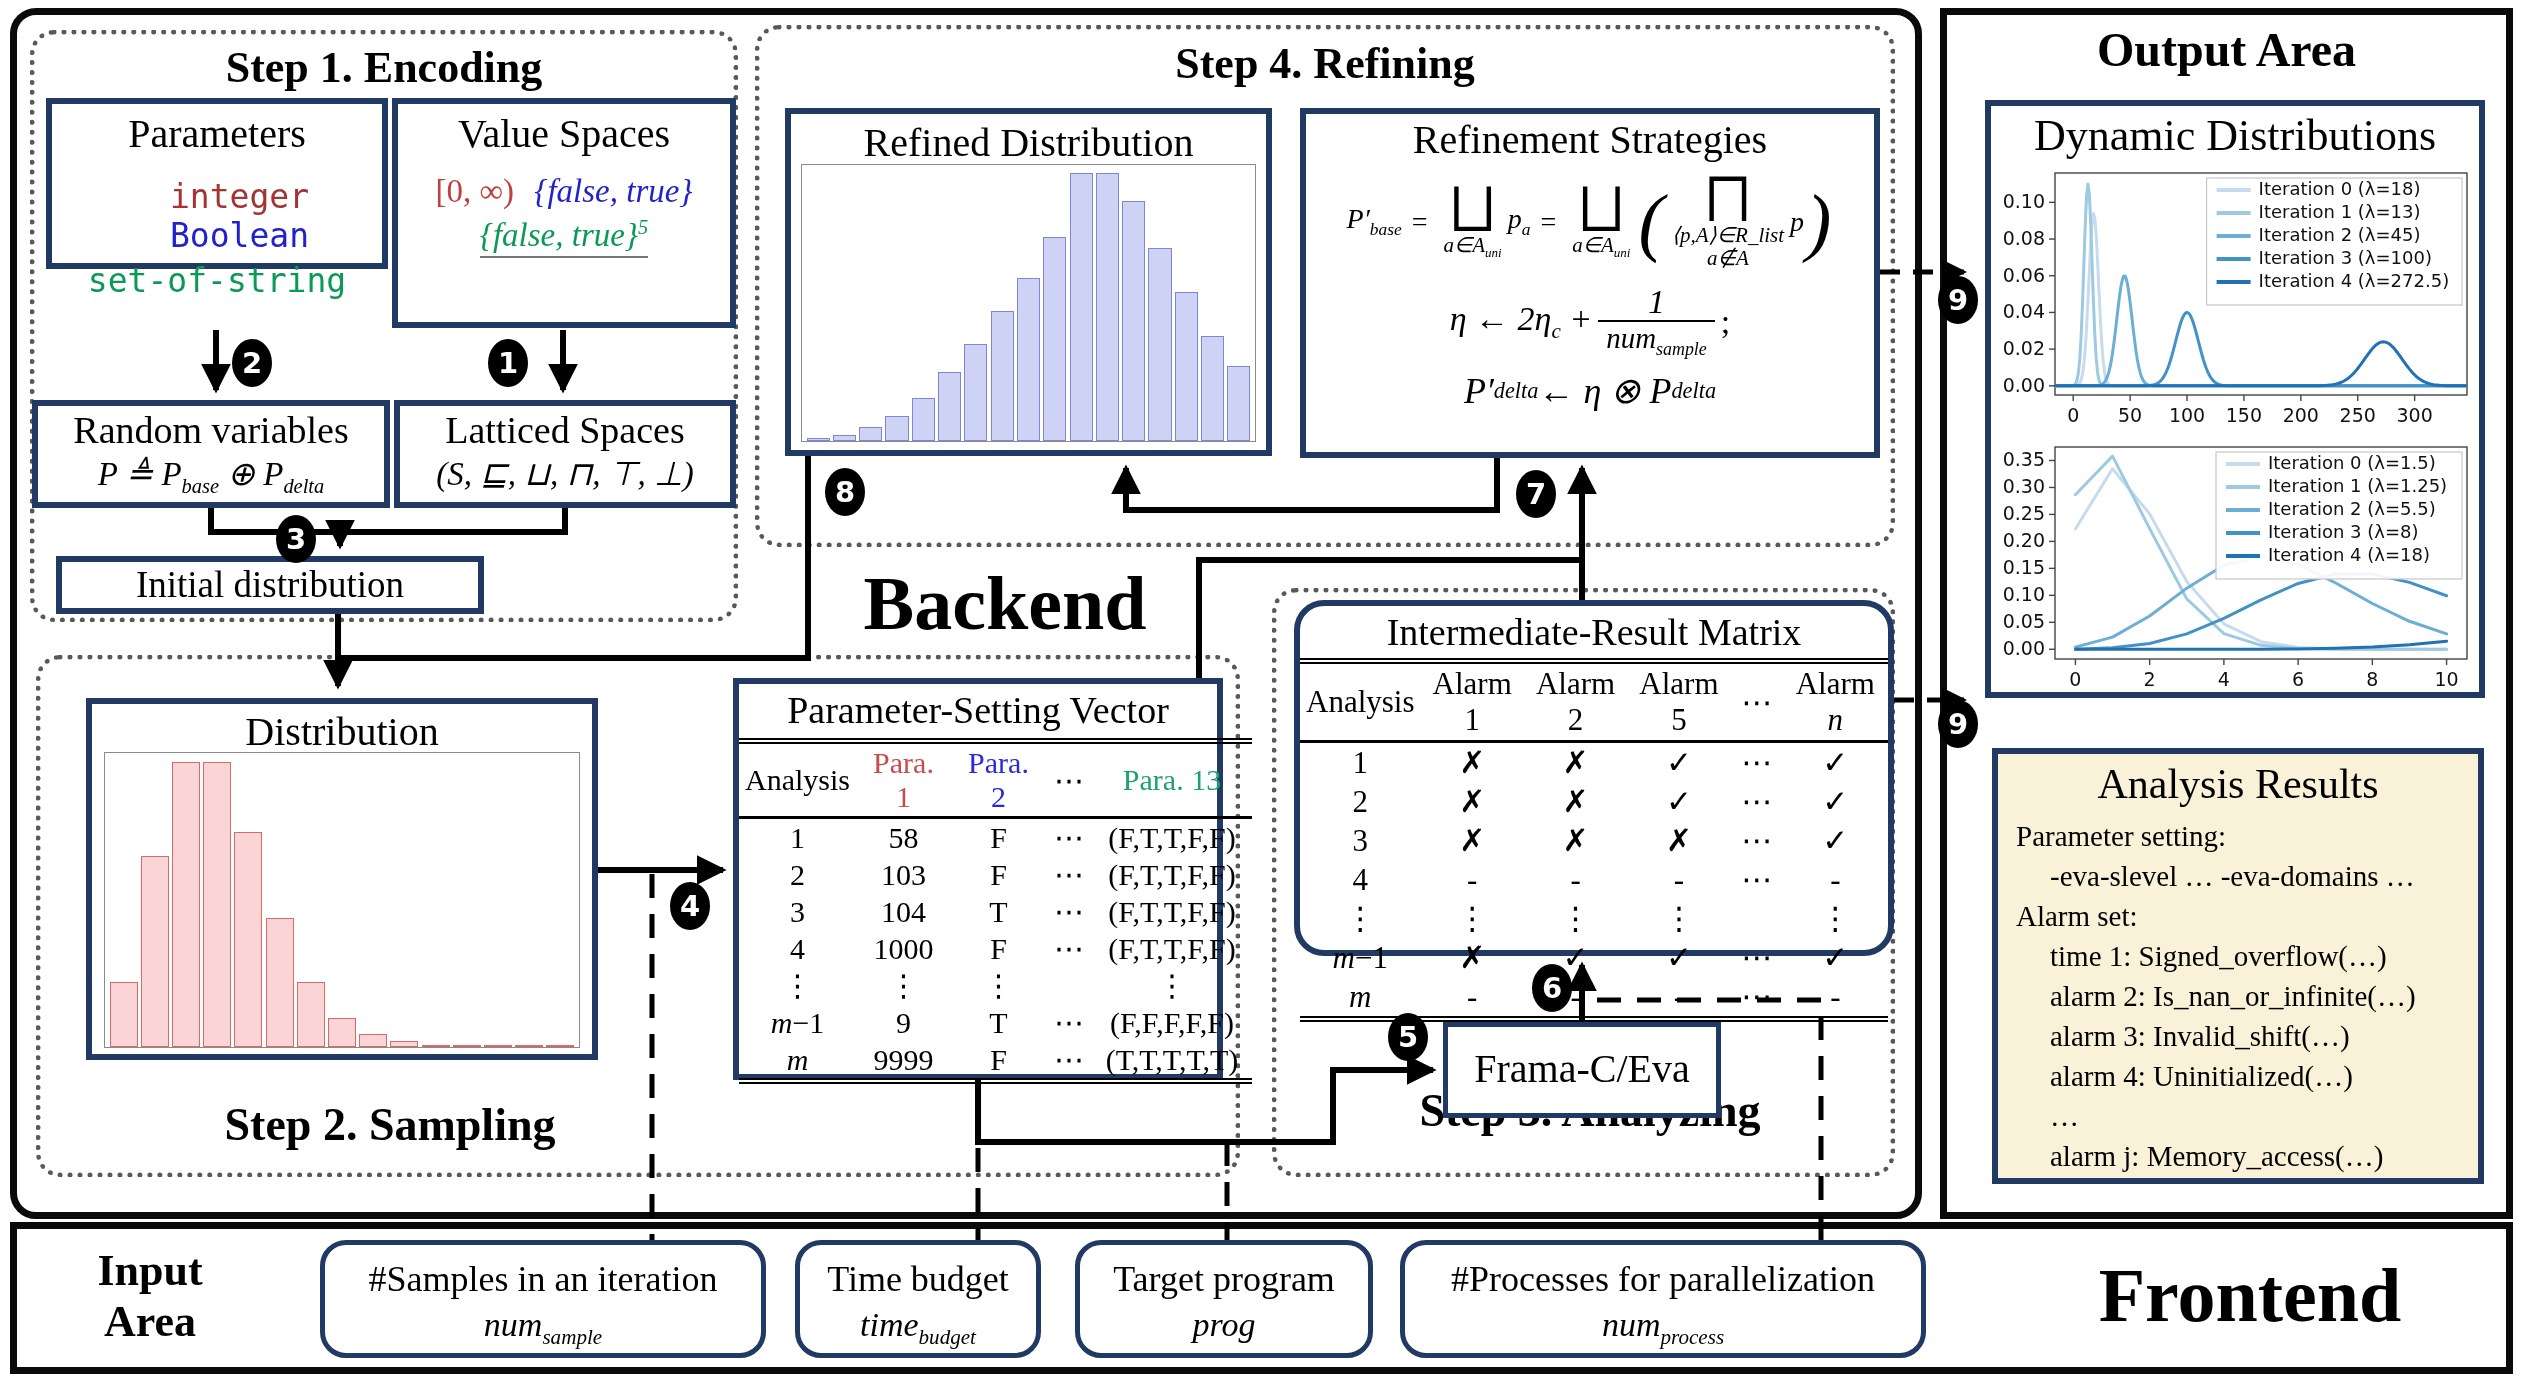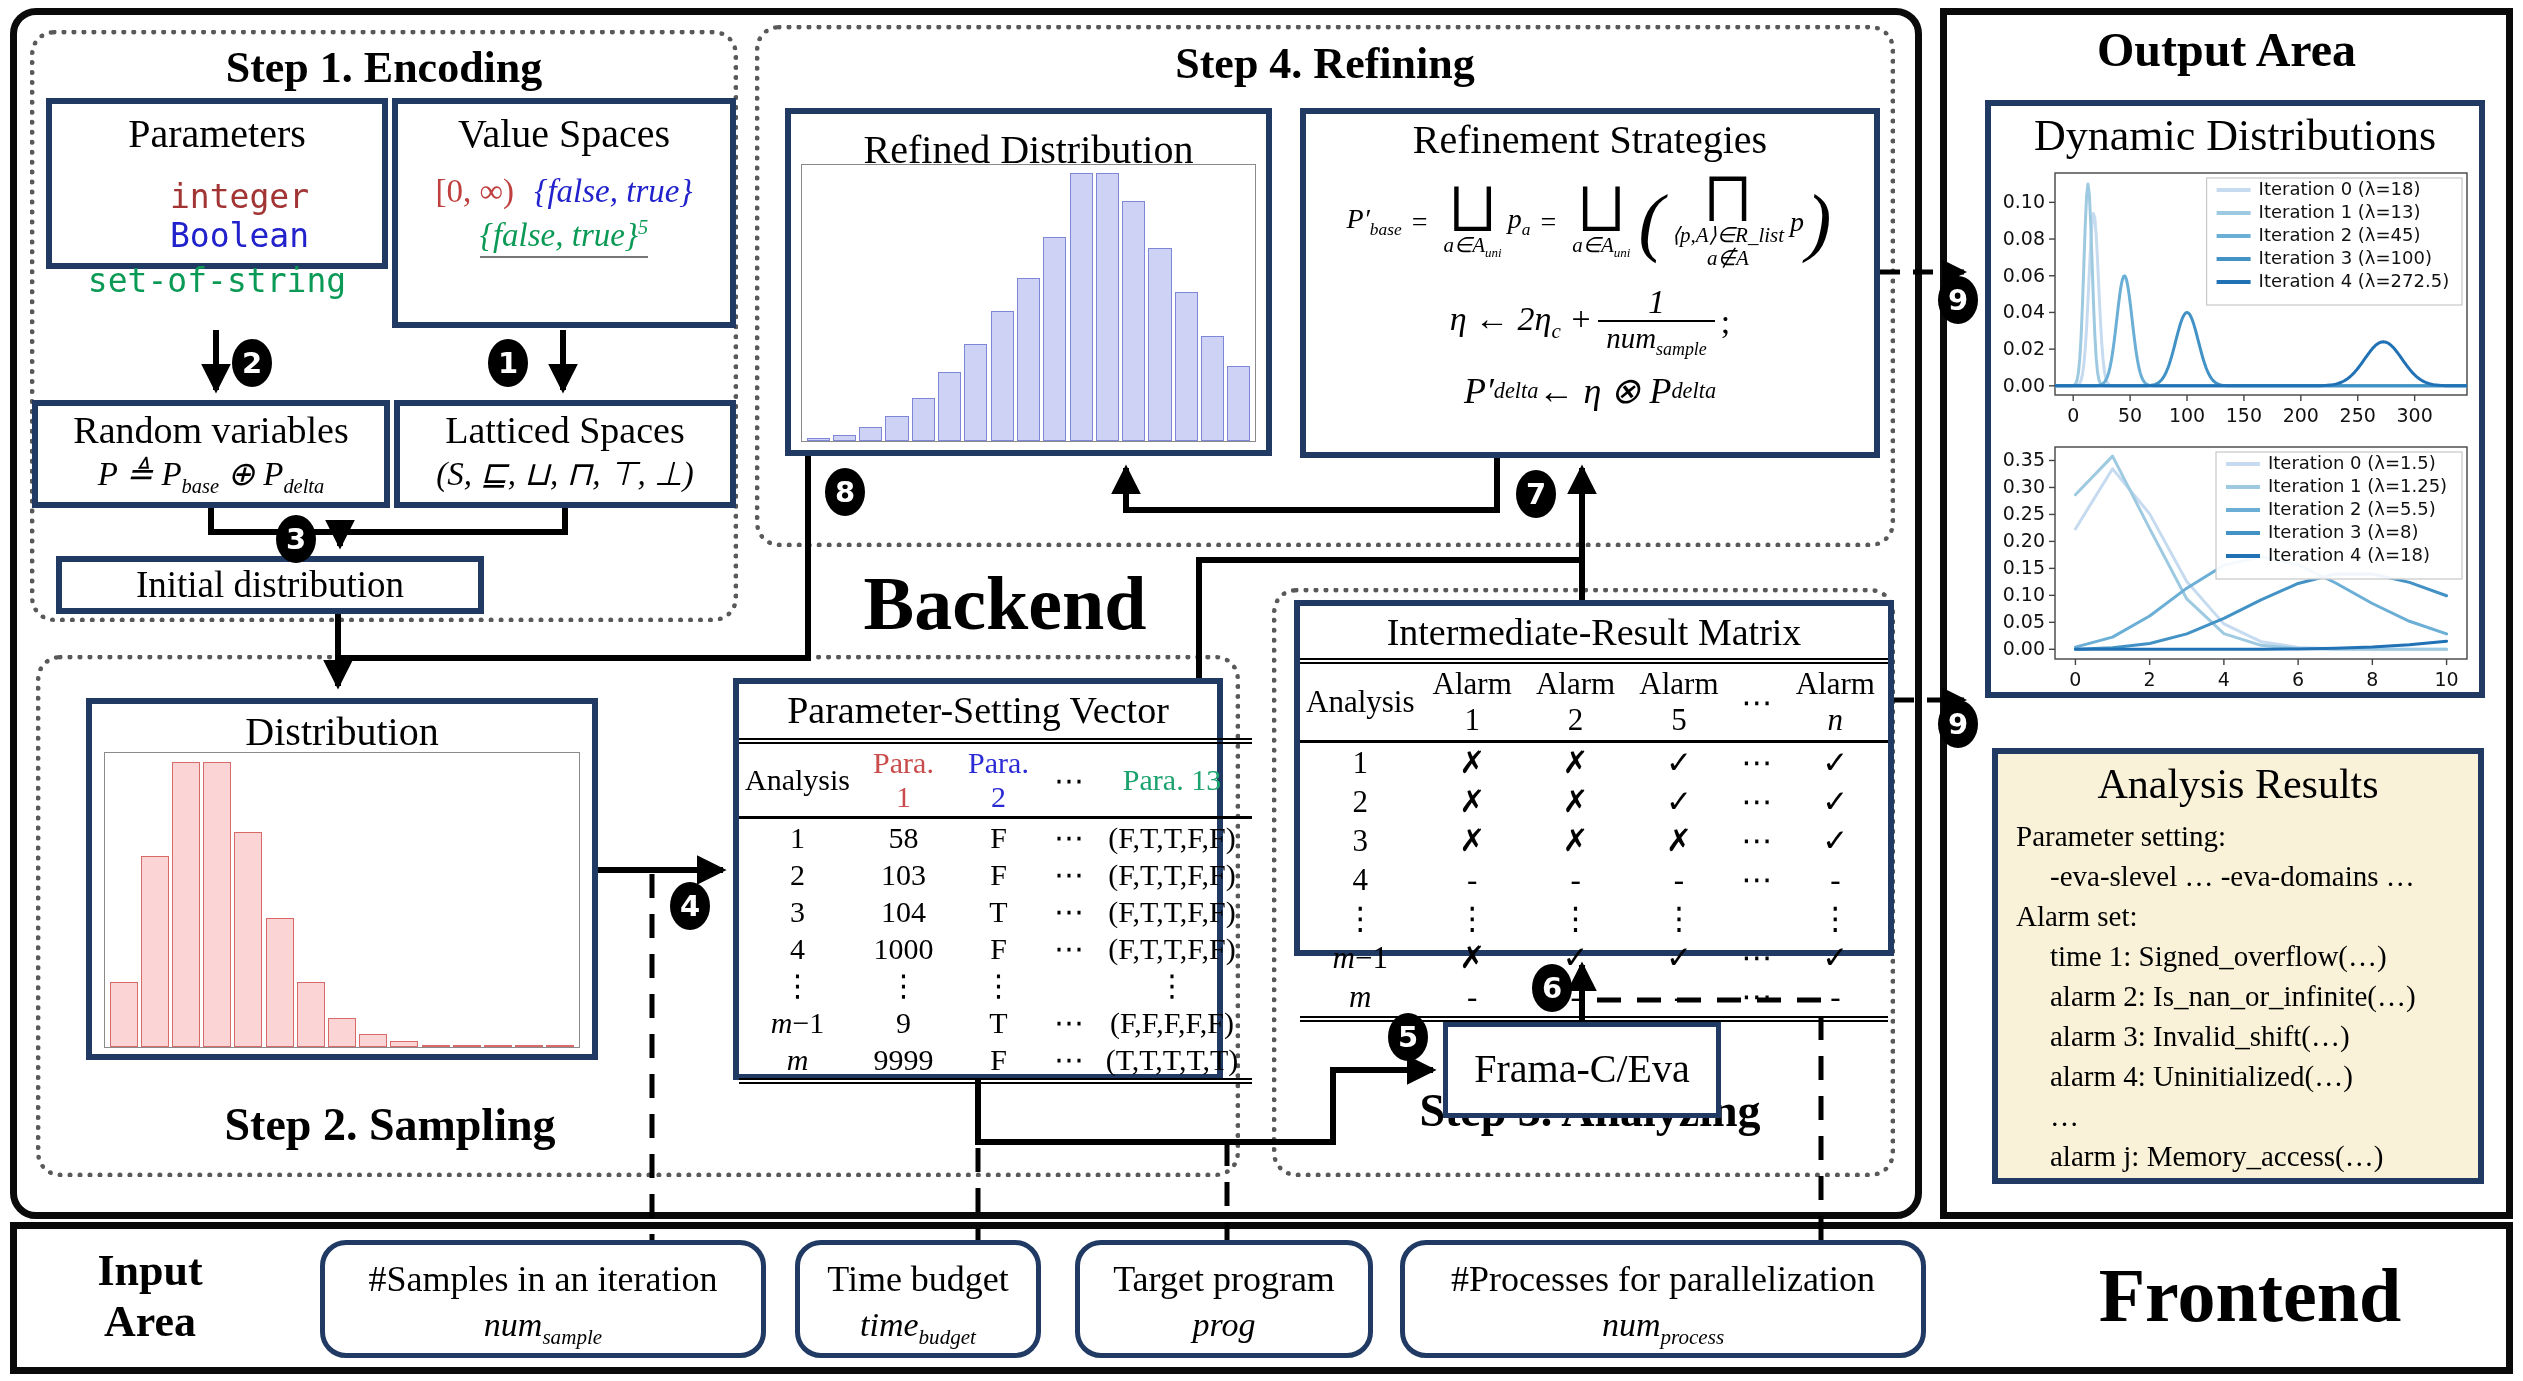--- a/index.html
+++ b/index.html
@@ -181,21 +181,21 @@
               <td>9999</td>
               <td>F</td>
               <td>⋯</td>
               <td>(T,T,T,T,T)</td>
             </tr>
           </tbody>
         </table>
       </div>
   </div>
 
-  <div class="abs navy" style="left:1294px;top:600px;width:600px;height:356px;">
+  <div class="abs navy" style="left:1294px;top:600px;width:600px;height:356px;border-radius:30px;">
     <div class="ctr" style="font-size:38px;padding-top:4px;">Intermediate-Result Matrix</div>
     <div style="margin-top:4px;">
         <table class="dtab mx-tbl">
           <thead>
             <tr>
               <th style="min-width: 108px;">Analysis</th>
               <th style="min-width: 92px;">Alarm 1</th>
               <th style="min-width: 92px;">Alarm 2</th>
               <th style="min-width: 92px;">Alarm 5</th>
               <th style="min-width: 52px;">⋯</th>
@@ -262,21 +262,21 @@
           </tbody>
         </table>
       </div>
   </div>
 
   <div class="abs navy" style="left:1443px;top:1022px;width:278px;height:96px;border-width:5px;">
     <div class="ctr" style="font-size:40px;line-height:84px;">Frama-C/Eva</div>
   </div>
 
   <div class="abs navy" style="left:785px;top:108px;width:487px;height:348px;">
-    <div class="box-title" style="padding-top:12px;">Refined Distribution</div>
+    <div class="box-title" style="padding-top:5px;">Refined Distribution</div>
   </div>
   <div class="frame" style="left:801px;top:164px;width:455px;height:278px;">
       <div class="bar" style="height: 1%; background: rgb(206, 211, 245); border-color: rgb(126, 134, 216);"></div>
       <div class="bar" style="height: 2%; background: rgb(206, 211, 245); border-color: rgb(126, 134, 216);"></div>
       <div class="bar" style="height: 5%; background: rgb(206, 211, 245); border-color: rgb(126, 134, 216);"></div>
       <div class="bar" style="height: 9%; background: rgb(206, 211, 245); border-color: rgb(126, 134, 216);"></div>
       <div class="bar" style="height: 15.5%; background: rgb(206, 211, 245); border-color: rgb(126, 134, 216);"></div>
       <div class="bar" style="height: 25%; background: rgb(206, 211, 245); border-color: rgb(126, 134, 216);"></div>
       <div class="bar" style="height: 35%; background: rgb(206, 211, 245); border-color: rgb(126, 134, 216);"></div>
       <div class="bar" style="height: 47%; background: rgb(206, 211, 245); border-color: rgb(126, 134, 216);"></div>

